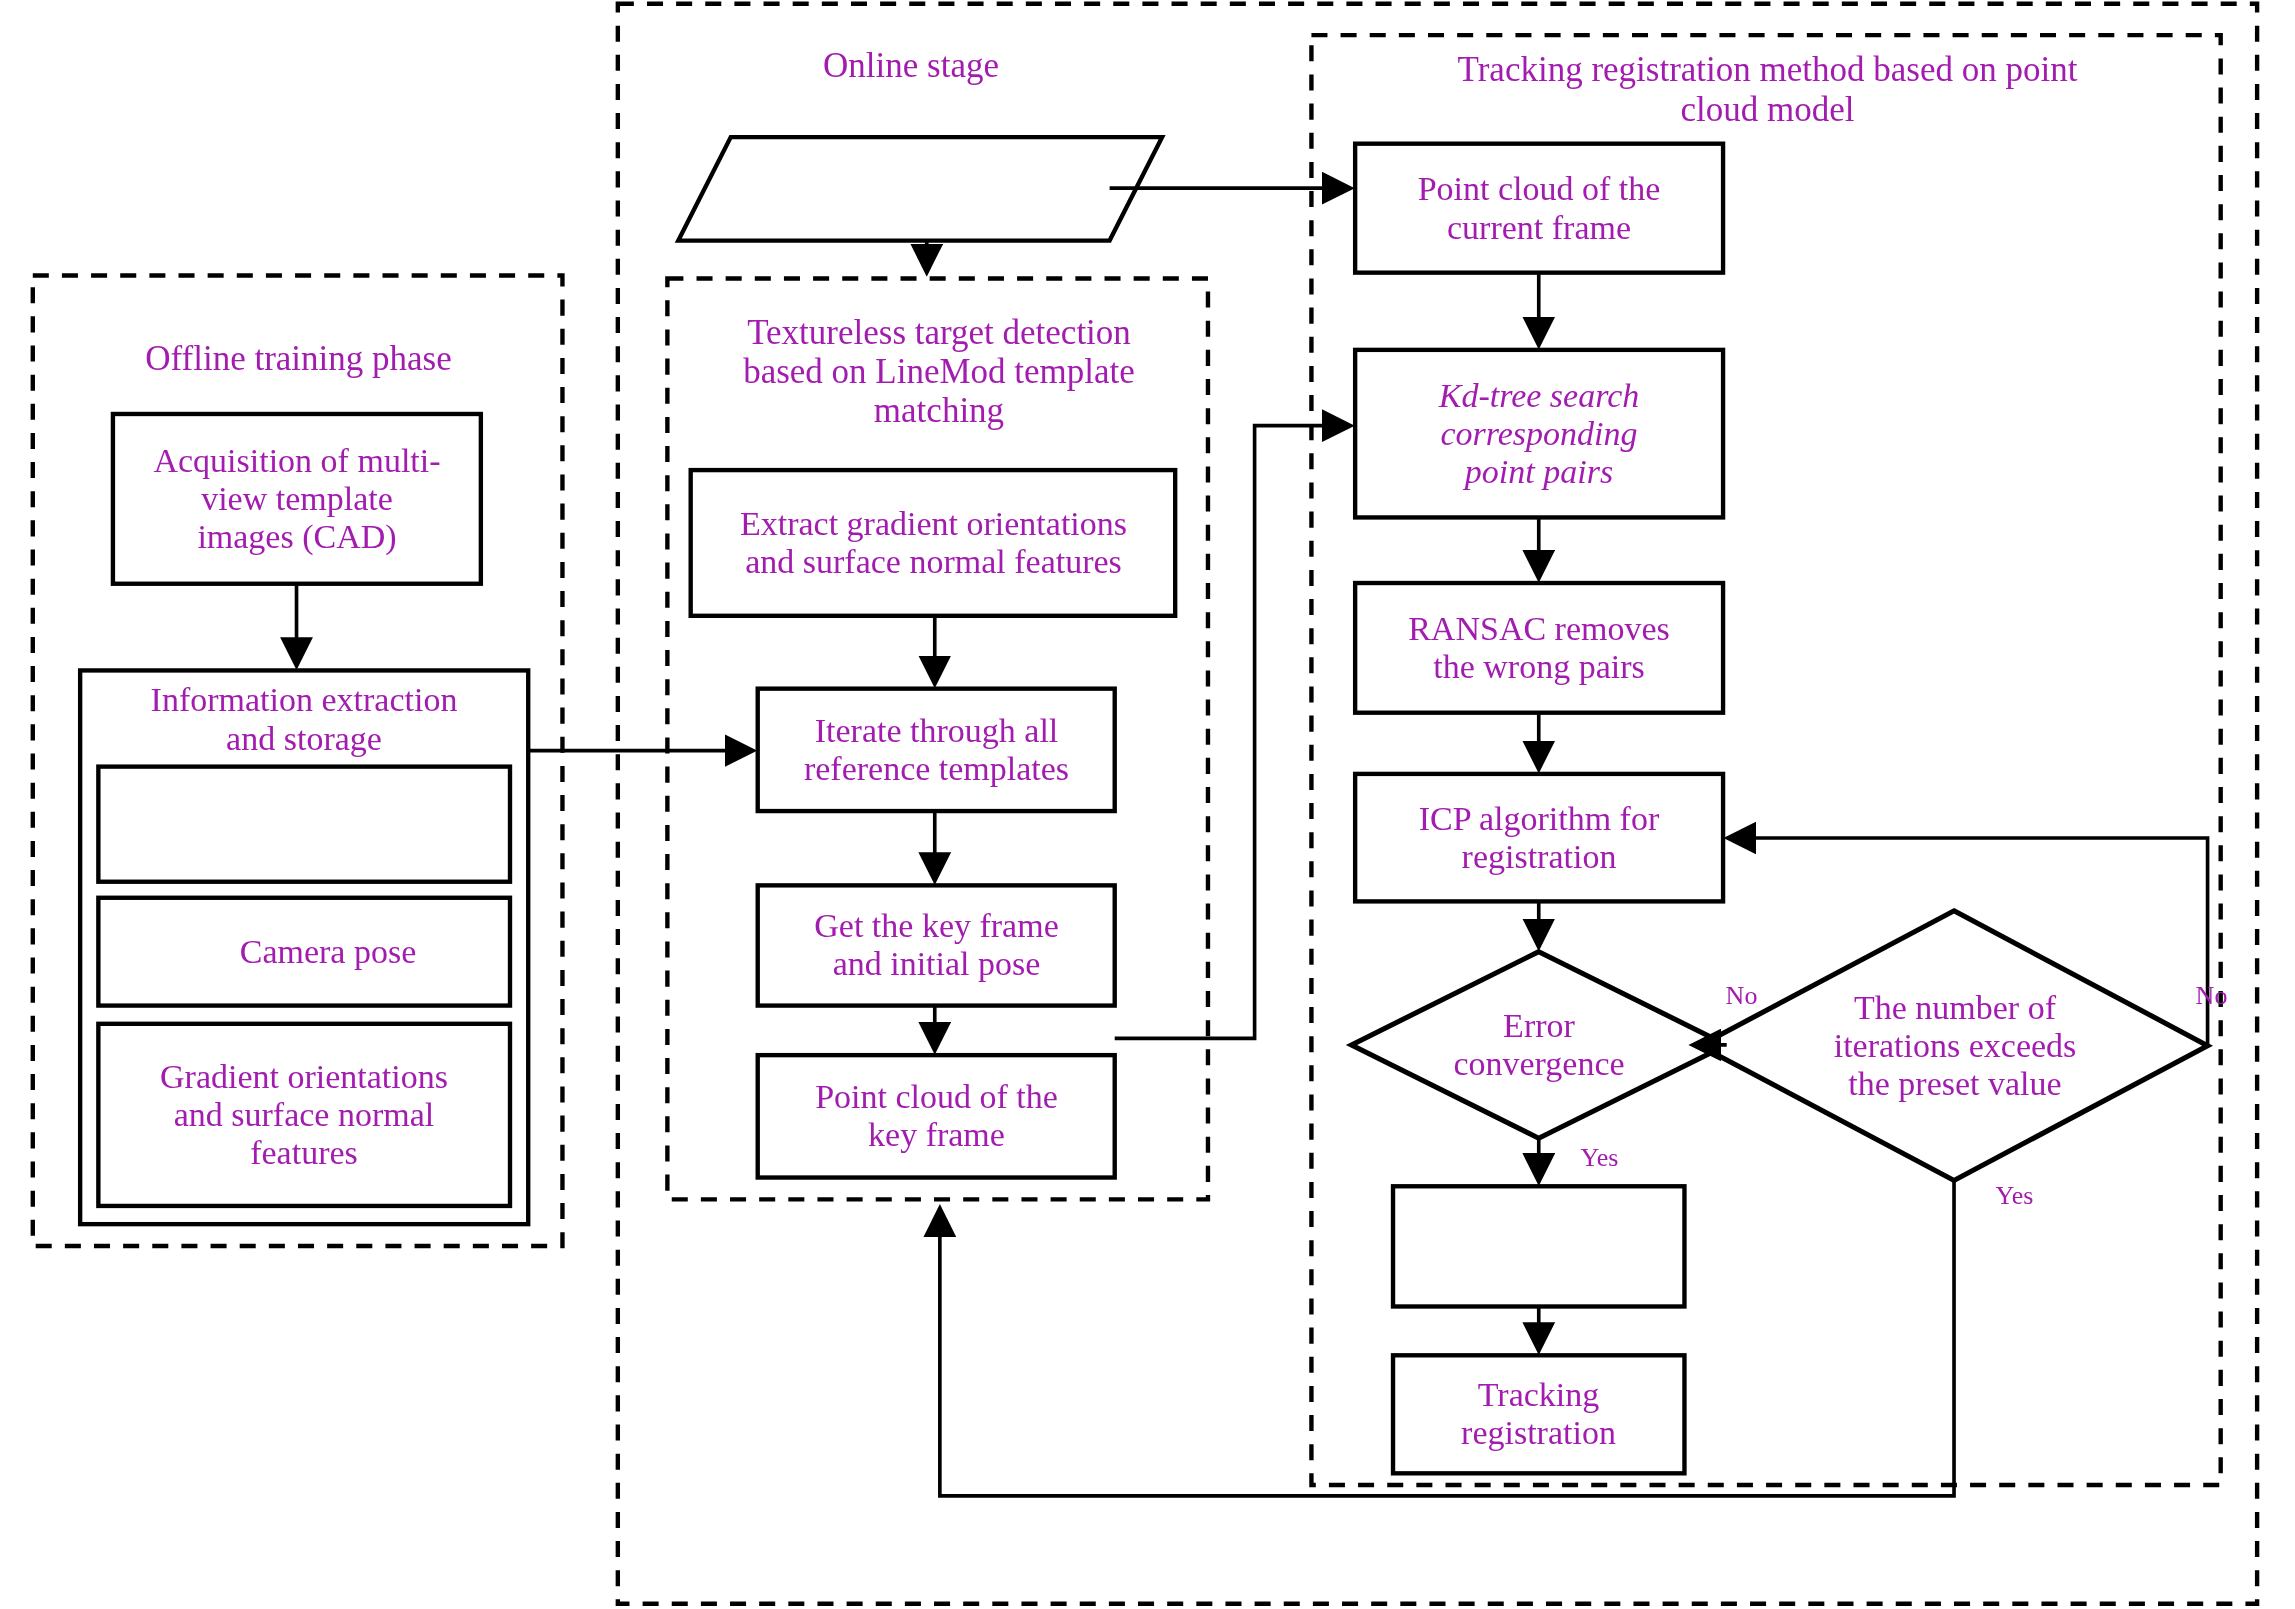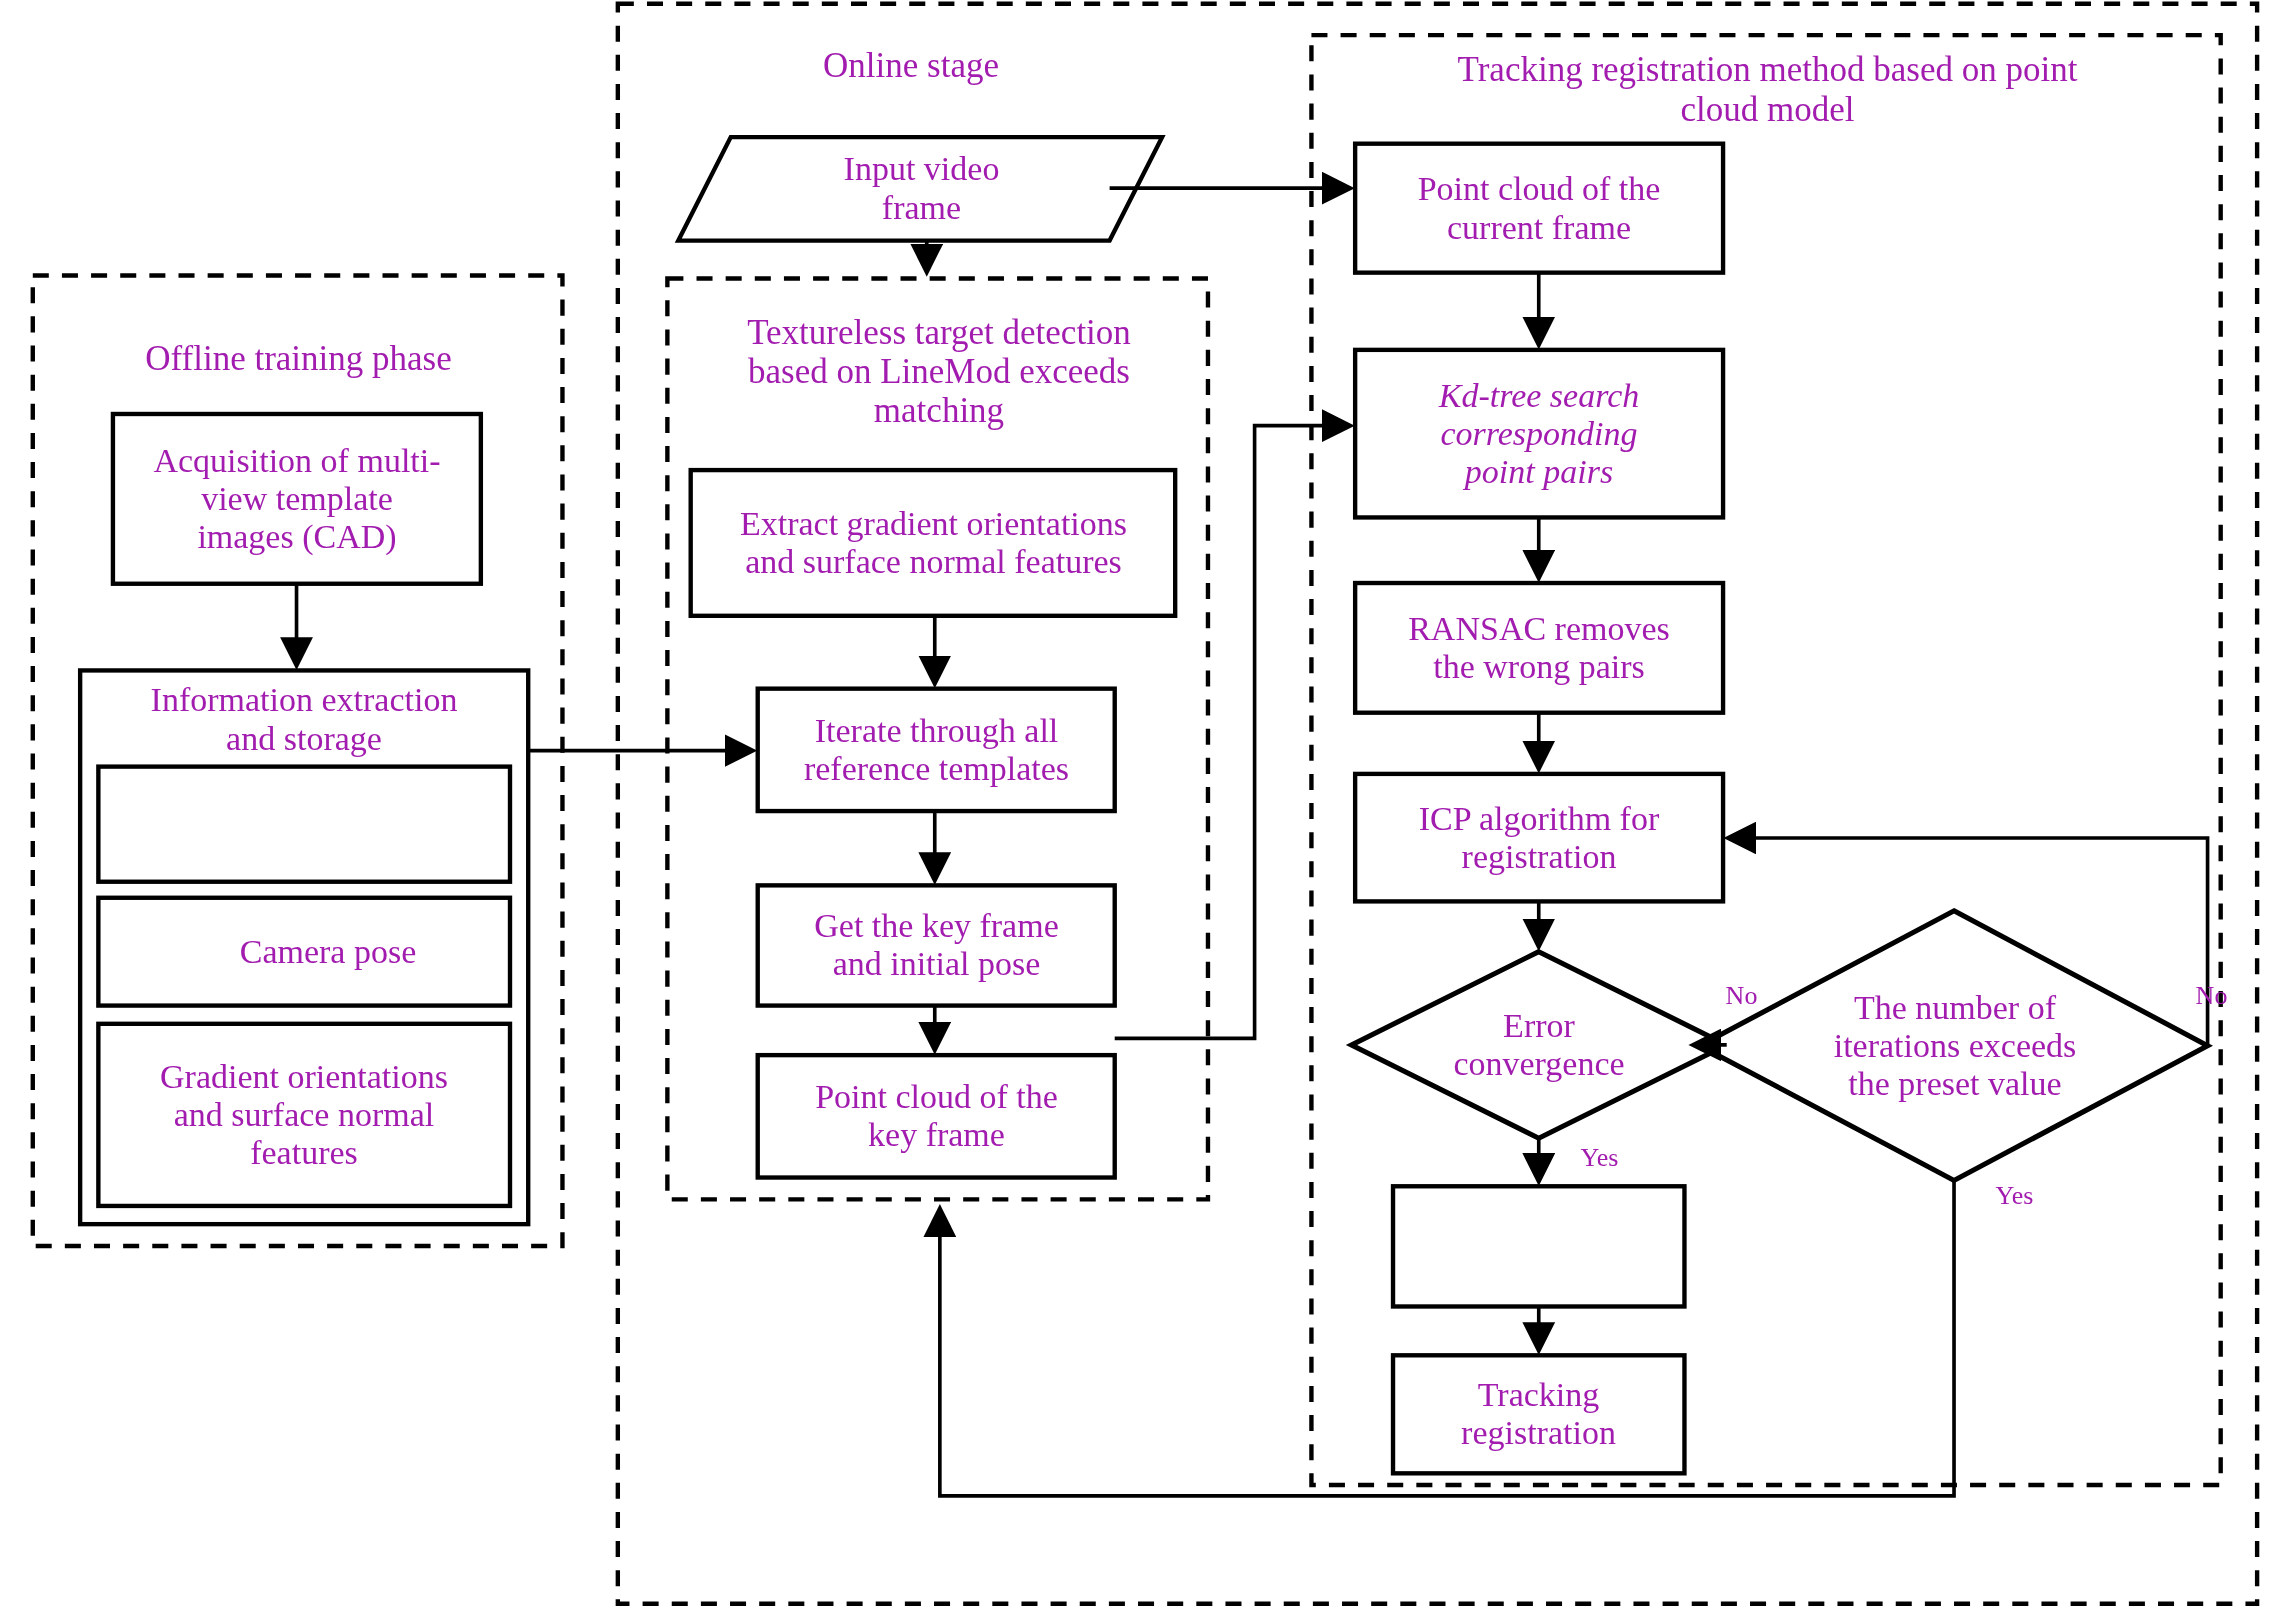--- a/index.html
+++ b/index.html
@@ -153,42 +153,40 @@
     <path class="conn" marker-end="url(#arrow)" d="M 2682 1620 L 2682 2053 L 1290 2053 L 1290 1660"></path>
 
     <path class="conn" marker-end="url(#arrow)" d="M 2112 1793 L 2112 1852"></path>
   </svg>
 
   <div class="lbl group-title" style="left:69px; top:337px; width:459px; height:44px;text-align:right;">Offline training phase</div>
 
   <div class="lbl group-title" style="left:729px; top:45px; width:364px; height:42px;">Online stage</div>
 
   <div class="lbl group-title" style="left:678px; top:295px; width:522px; height:153px;">Textureless target detection
-based on LineMod exceeds
+based on LineMod template
 matching</div>
 
   <div class="lbl group-title" style="left:1334px; top:42px; width:867px; height:95px;">Tracking registration method based on point
 cloud model</div>
 
   <div class="lbl node-text" style="left:113px; top:414px; width:368px; height:170px;">Acquisition of multi-
 view template
 images (CAD)</div>
 
   <div class="lbl node-text" style="left:80px; top:676px; width:448px; height:87px;">Information extraction
 and storage</div>
 
 
   <div class="lbl node-text" style="left:98px; top:898px; width:412px; height:108px;padding-left:24px;">Camera pose</div>
 
   <div class="lbl node-text" style="left:98px; top:1024px; width:412px; height:182px;">Gradient orientations
 and surface normal
 features</div>
 
-  <div class="lbl node-text" style="left:732px; top:137px; width:379px; height:103px;">Input video
-frame</div>
 
   <div class="lbl node-text" style="left:691px; top:470px; width:485px; height:146px;">Extract gradient orientations
 and surface normal features</div>
 
   <div class="lbl node-text" style="left:758px; top:689px; width:357px; height:122px;">Iterate through all
 reference templates</div>
 
   <div class="lbl node-text" style="left:758px; top:885px; width:357px; height:120px;">Get the key frame
 and initial pose</div>
 

